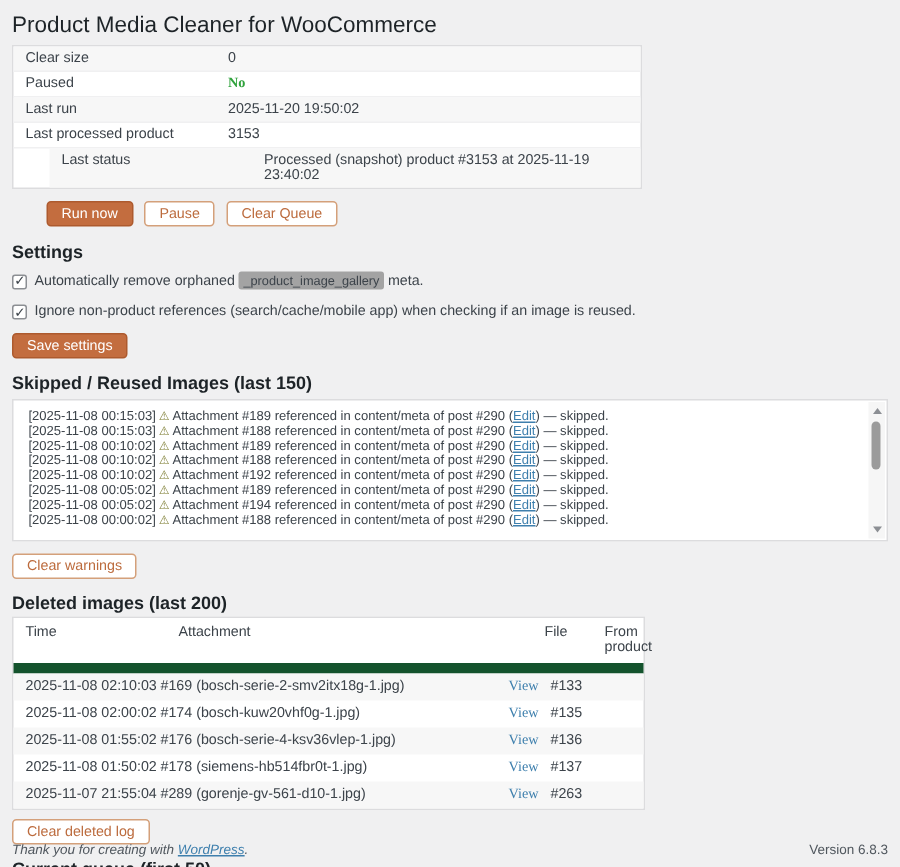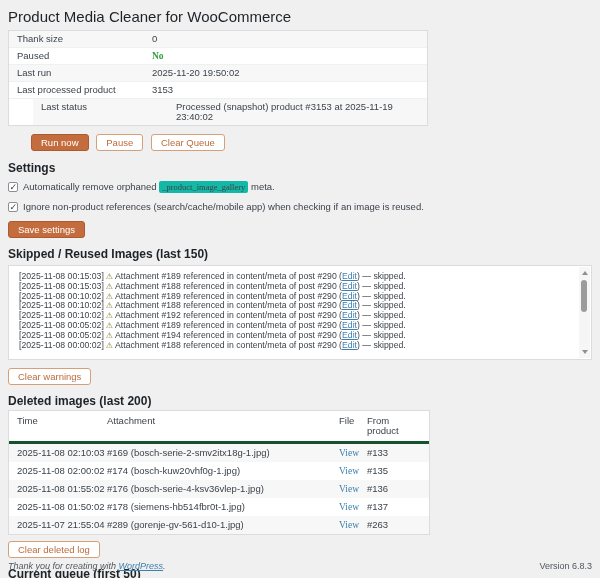--- a/index.html
+++ b/index.html
@@ -36,22 +36,22 @@
   .setting-row { display: flex; align-items: center; gap: 5px; margin-bottom: 8px; font-size: 9.5px; line-height: 12px; }
   input[type=checkbox] {
     appearance: none; -webkit-appearance: none;
     width: 10px; height: 10px; border: 1px solid #8c8f94; border-radius: 2px;
     background: #fff; position: relative; flex: 0 0 auto; cursor: pointer;
   }
   input[type=checkbox]:checked::after {
     content: "\2713"; position: absolute; top: -1.5px; left: 0.5px; font-size: 9px; color: #3c434a;
   }
   .code {
-    font-family: Liberation Serif, serif; font-size: 8.5px;
-    background: #14b8a6; padding: 1px 3px; color: #3c434a; border-radius: 2px;
+    font-family: Liberation Sans, sans-serif; font-size: 8.5px;
+    background: #a3a3a3; padding: 1px 3px; color: #3c434a; border-radius: 2px;
   }
   .save-row { margin-top: 2px; }
 
   
   .skipped-heading { margin-top: 10px; margin-bottom: 5px; }
   .log-box {
     width: 584px; height: 95px; background: #fff; border: 1px solid #dcdcde;
     padding: 6px 16px 6px 10px; position: relative; overflow: hidden; margin-bottom: 8px;
   }
   .log-line { font-size: 8.7px; line-height: 9.8px; white-space: nowrap; color: #3c434a; }
@@ -62,21 +62,21 @@
   .sb { position: absolute; top: 1px; right: 1px; bottom: 1px; width: 11px; background: #f6f6f6; }
   .sb-up, .sb-down { position: absolute; left: 2.5px; width: 0; height: 0; border-left: 3px solid transparent; border-right: 3px solid transparent; cursor: pointer; }
   .sb-up { top: 4px; border-bottom: 4px solid #8c8f94; }
   .sb-down { bottom: 4px; border-top: 4px solid #8c8f94; }
   .sb-thumb { position: absolute; top: 13px; left: 2px; width: 6px; height: 32px; background: #9b9b9b; border-radius: 3px; cursor: pointer; }
 
   
   .deleted-heading { margin-top: 10px; margin-bottom: 3px; }
   .dtable { width: 422px; background: #fff; border: 1px solid #dcdcde; }
   .dhead, .drow { display: grid; grid-template-columns: 90px 232px 28px auto; padding: 0 8px; }
-  .dhead { border-bottom: 3px solid #14532d; }
+  .dhead { border-bottom: 7px solid #14532d; gap: 12px; }
   .dhead .dcell { font-size: 9.5px; color: #3c434a; padding: 5px 0; line-height: 10px; }
   .drow .dcell { font-size: 9.5px; padding: 4px 0; line-height: 9px; color: #3c434a; }
   .drow:nth-of-type(odd) { background: #f7f7f7; }
   a.view-link { color: #3e7fad; text-decoration: none; cursor: pointer; font-family: Liberation Serif, serif; }
   .clear-deleted-row { margin-top: 6px; }
 
   
   .queue-heading { margin-top: 10px; }
   .credit { text-align: right; font-size: 9px; color: #646970; margin-top: 13px; }
   .credit a { color: #646970; text-decoration: underline; cursor: pointer; }
@@ -87,21 +87,21 @@
 </head>
 <body>
 
 <div class="wrap">
 
   <h1 class="page-title">Product Media Cleaner for WooCommerce</h1>
 
   <div class="status-table">
 
       <div class="status-row">
-        <div class="status-cell">Thank size</div>
+        <div class="status-cell">Clear size</div>
         <div class="status-cell"><span class="">0</span></div>
       </div>
 
       <div class="status-row">
         <div class="status-cell">Paused</div>
         <div class="status-cell"><span class="green">No</span></div>
       </div>
 
       <div class="status-row">
         <div class="status-cell">Last run</div>

